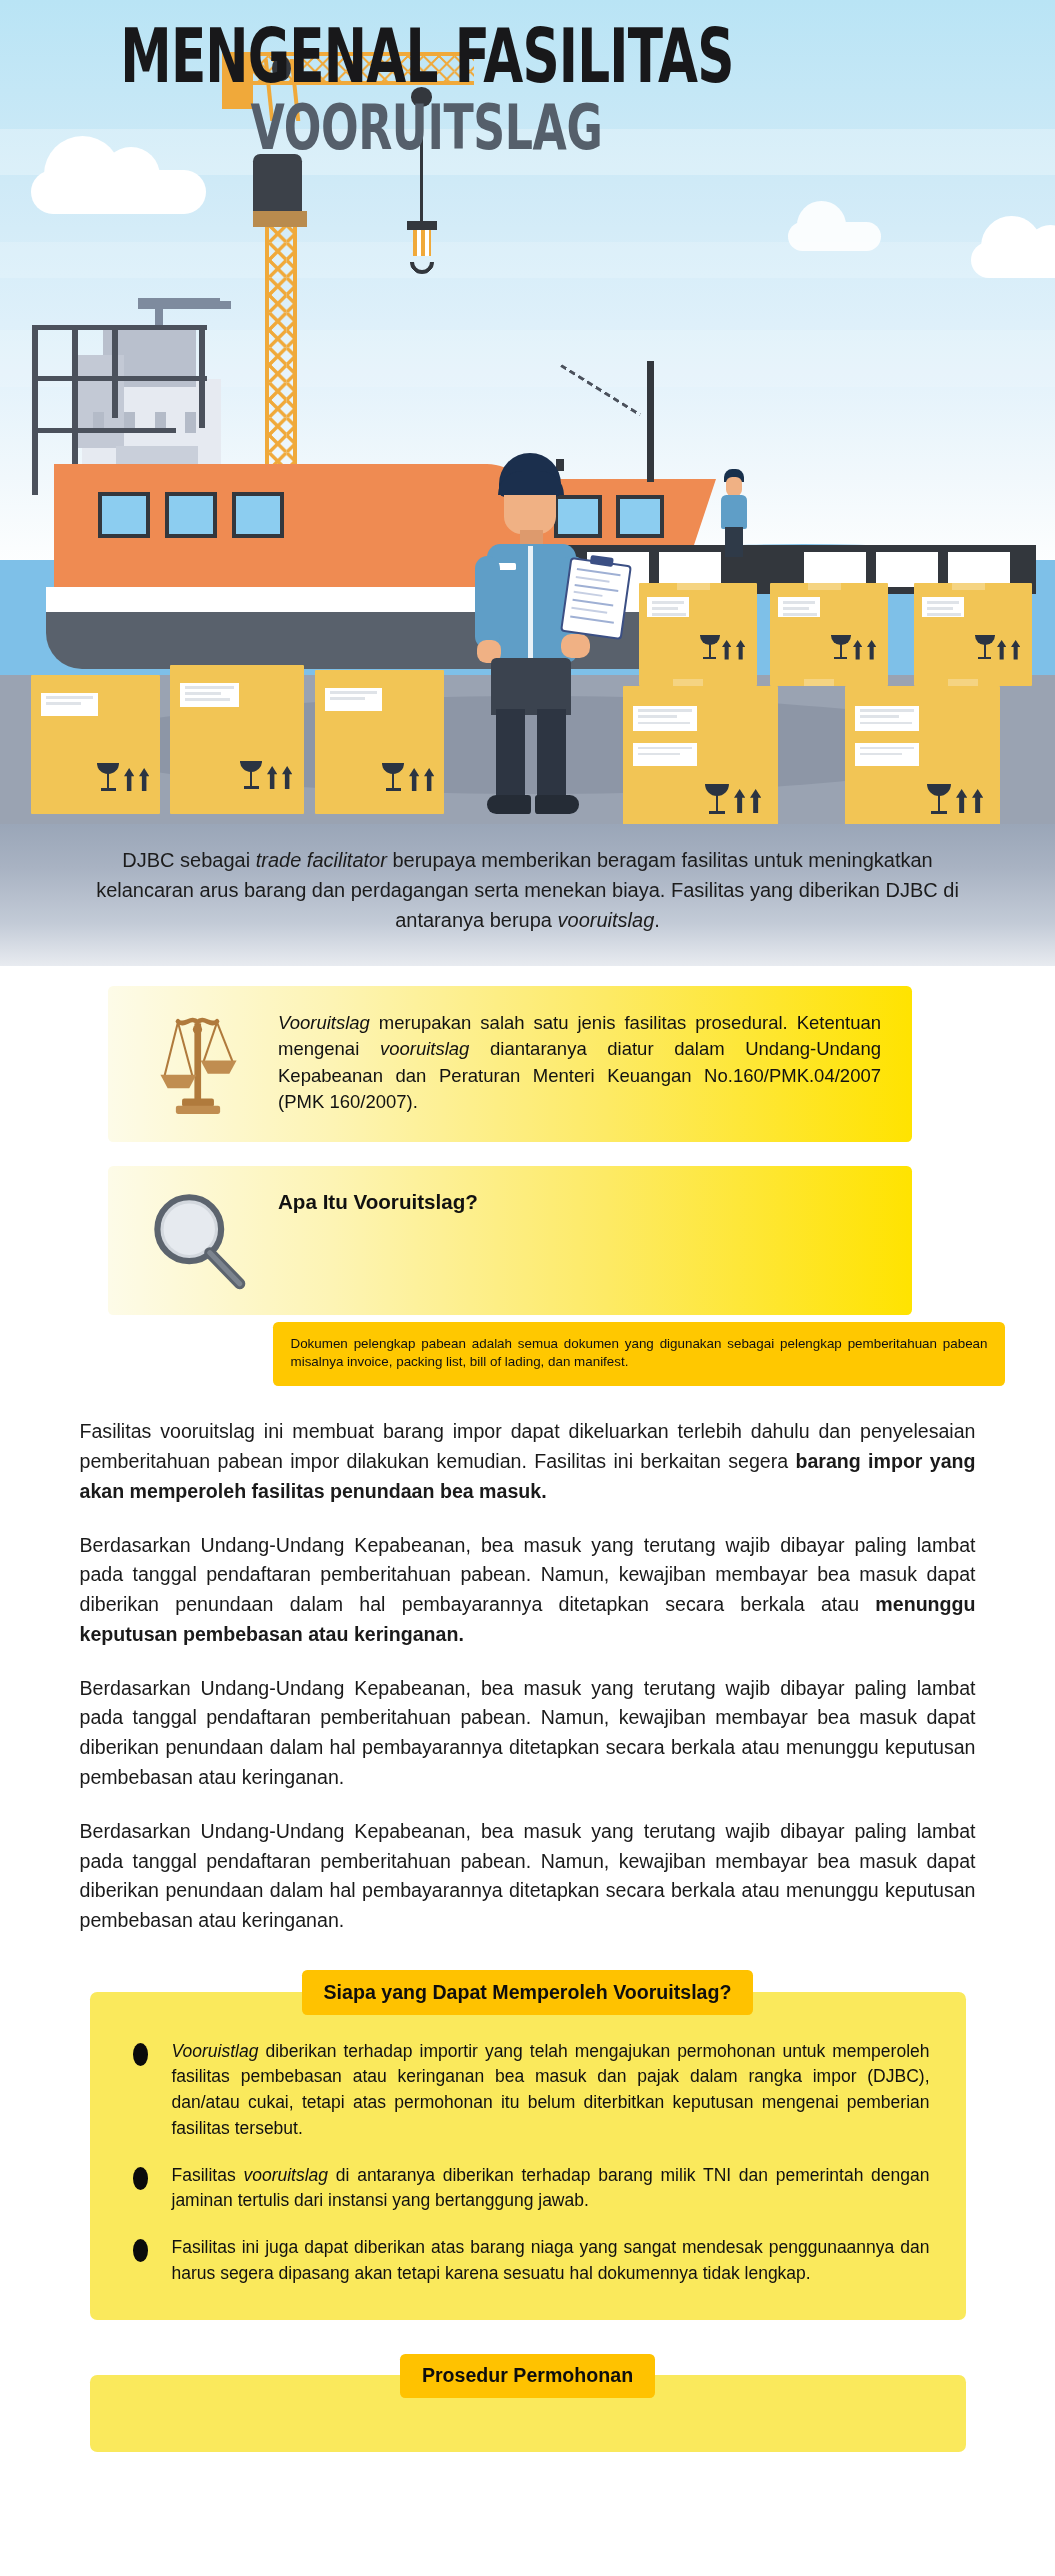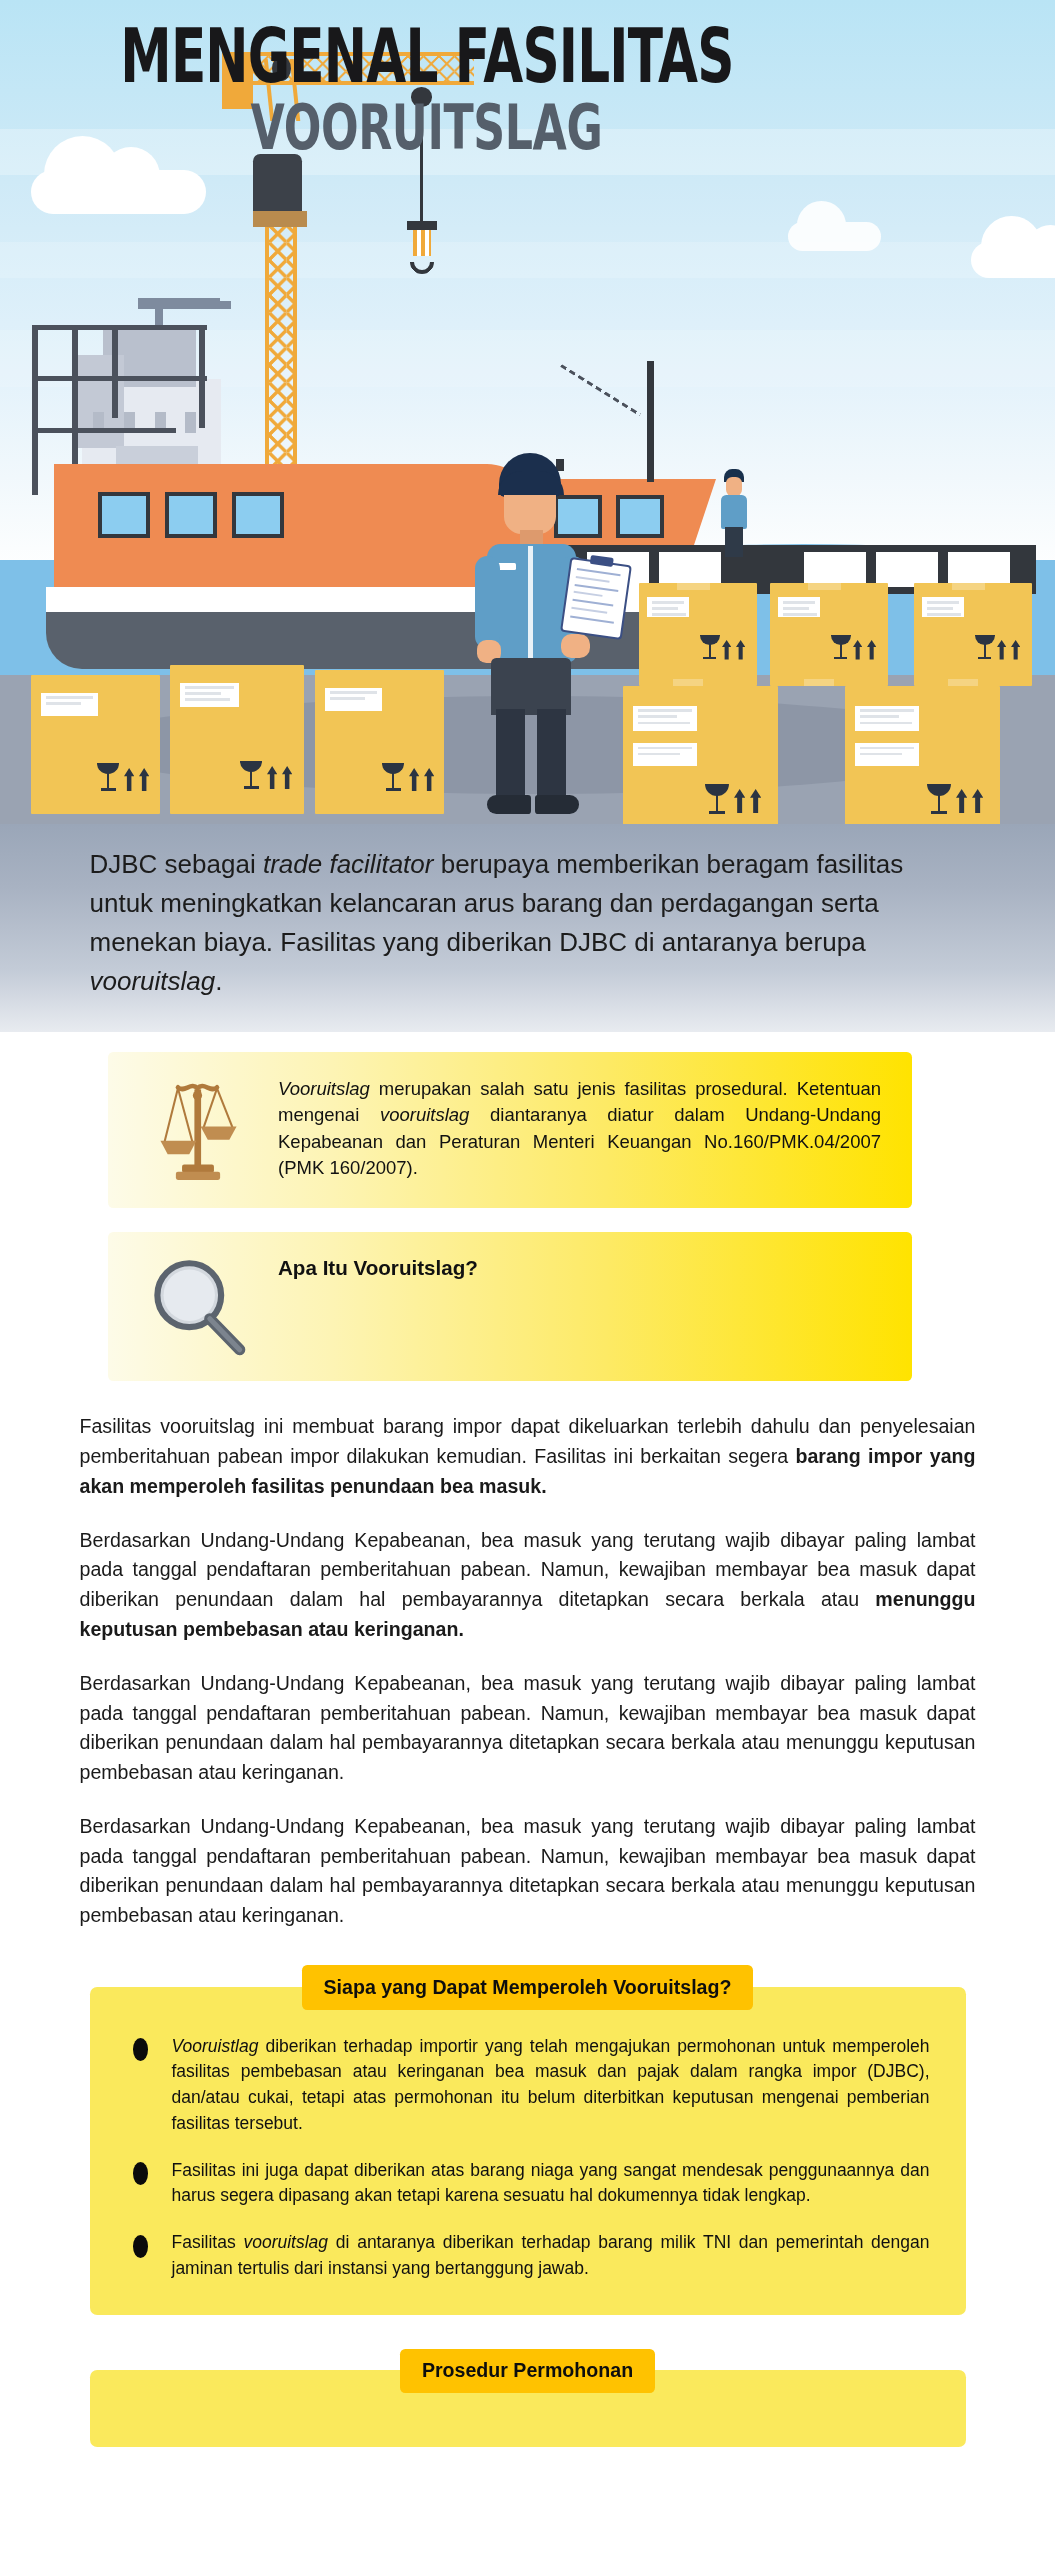--- a/index.html
+++ b/index.html
@@ -97,22 +97,23 @@
 
   
   .intro-band {
     position: relative;
     width: 1055px;
     padding: 20.6px 0 31px 0;
     background: linear-gradient(180deg,#9aa6b8 0%, #a8b2c2 30%, #c3cbd7 70%, #e8ebf0 100%);
   }
   .intro-text {
     width: 876px; margin: 0 auto;
-    font-size: 26px; line-height: 1.5; color:#1c1c1c;
+    font-size: 20px; line-height: 1.5; color:#1c1c1c;
     font-family:"Liberation Sans", sans-serif;
+    text-align:center;
   }
   .intro-text i { font-style: italic; }
 
   
   .card {
     position: relative;
     width: 804px;
     margin: 0 0 0 108px;
     background: linear-gradient(90deg,#fdfbe8 0%, #fdf4b4 28%, #fdea65 62%, #ffe300 100%);
     border-radius: 5.2px;
@@ -471,20 +472,21 @@
       <svg viewBox="0 0 210 210" width="108" height="108" aria-hidden="true">
         <circle cx="88" cy="82" r="62" fill="#d3d8de" stroke="#5c646e" stroke-width="12"></circle>
         <circle cx="88" cy="82" r="50" fill="#e6eaef"></circle>
         <line x1="128" y1="128" x2="186" y2="188" stroke="#5c646e" stroke-width="22" stroke-linecap="round"></line>
         <line x1="128" y1="128" x2="186" y2="188" stroke="#7c848e" stroke-width="10" stroke-linecap="round"></line>
       </svg>
     </div>
     <h3>Apa Itu Vooruitslag?</h3>
   </div>
 
+  <div class="note-box">Dokumen pelengkap pabean adalah semua dokumen yang digunakan sebagai pelengkap pemberitahuan pabean misalnya invoice, packing list, bill of lading, dan manifest.</div>
 
   <div class="body-wrap">
     <p class="para">
       <span>Fasilitas vooruitslag ini membuat barang impor dapat dikeluarkan terlebih dahulu dan penyelesaian pemberitahuan pabean impor dilakukan kemudian. Fasilitas ini berkaitan segera </span><b>barang impor yang akan memperoleh fasilitas penundaan bea masuk.</b>
     </p>
     <p class="para">
       <span>Berdasarkan Undang-Undang Kepabeanan, bea masuk yang terutang wajib dibayar paling lambat pada tanggal pendaftaran pemberitahuan pabean. Namun, kewajiban membayar bea masuk dapat diberikan penundaan dalam hal pembayarannya ditetapkan secara berkala atau </span><b>menunggu keputusan pembebasan atau keringanan.</b>
     </p>
     <p class="para">
       <span>Berdasarkan Undang-Undang Kepabeanan, bea masuk yang terutang wajib dibayar paling lambat pada tanggal pendaftaran pemberitahuan pabean. Namun, kewajiban membayar bea masuk dapat diberikan penundaan dalam hal pembayarannya ditetapkan secara berkala atau menunggu keputusan pembebasan atau keringanan.</span>
@@ -497,25 +499,25 @@
   <div class="panel-wrap">
     <div class="panel-header">Siapa yang Dapat Memperoleh Vooruitslag?</div>
     <div class="panel-body">
       <ul class="bullets">
         <li>
           <span class="dot"></span>
           <i>Vooruistlag</i><span> diberikan terhadap importir yang telah mengajukan permohonan untuk memperoleh fasilitas pembebasan atau keringanan bea masuk dan pajak dalam rangka impor (DJBC), dan/atau cukai, tetapi atas permohonan itu  belum diterbitkan keputusan mengenai pemberian fasilitas tersebut.</span>
         </li>
         <li>
           <span class="dot"></span>
-          <span>Fasilitas ini juga dapat diberikan atas barang niaga yang sangat mendesak penggunaannya dan harus segera dipasang akan tetapi karena sesuatu hal dokumennya tidak lengkap.</span>
+          <span>Fasilitas </span><i>vooruitslag</i><span> di antaranya diberikan terhadap barang milik TNI dan pemerintah dengan jaminan tertulis dari instansi yang bertanggung jawab.</span>
         </li>
         <li>
           <span class="dot"></span>
-          <span>Fasilitas </span><i>vooruitslag</i><span> di antaranya diberikan terhadap barang milik TNI dan pemerintah dengan jaminan tertulis dari instansi yang bertanggung jawab.</span>
+          <span>Fasilitas ini juga dapat diberikan atas barang niaga yang sangat mendesak penggunaannya dan harus segera dipasang akan tetapi karena sesuatu hal dokumennya tidak lengkap.</span>
         </li>
       </ul>
     </div>
   </div>
 
   <div style="height:29px;background:#fff;"></div>
   <div class="panel-wrap">
     <div class="panel-header">Prosedur Permohonan</div>
     <div class="panel-body">
       

